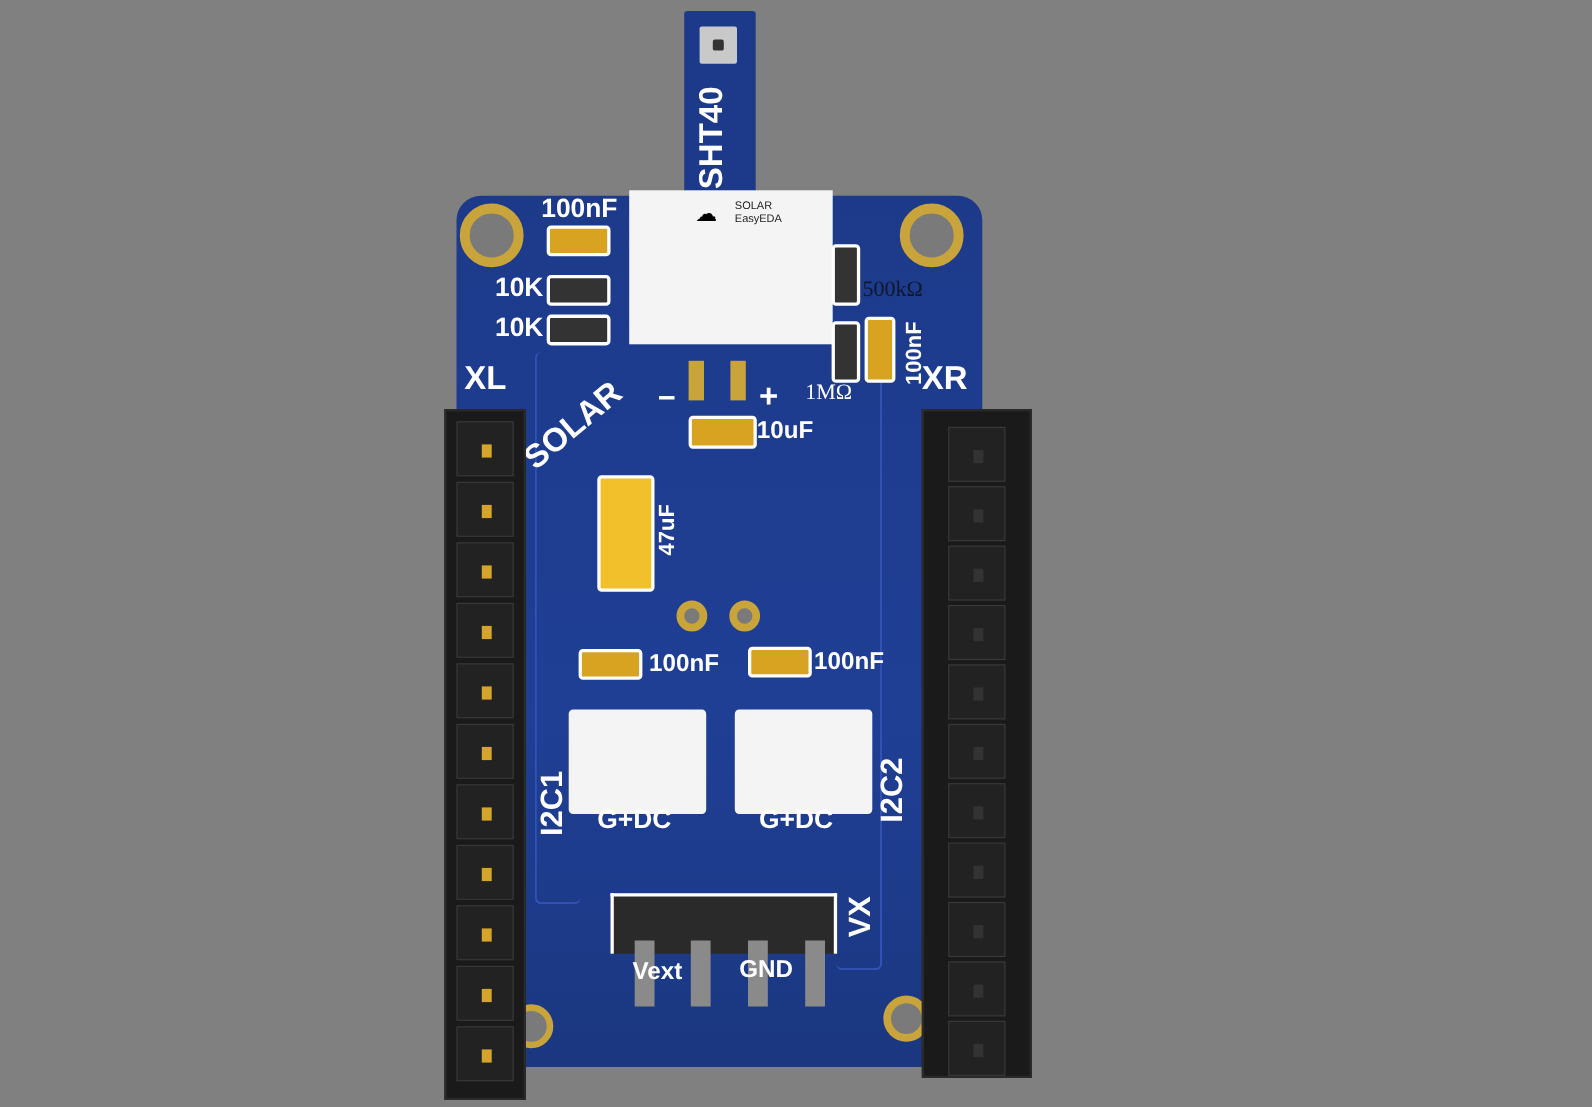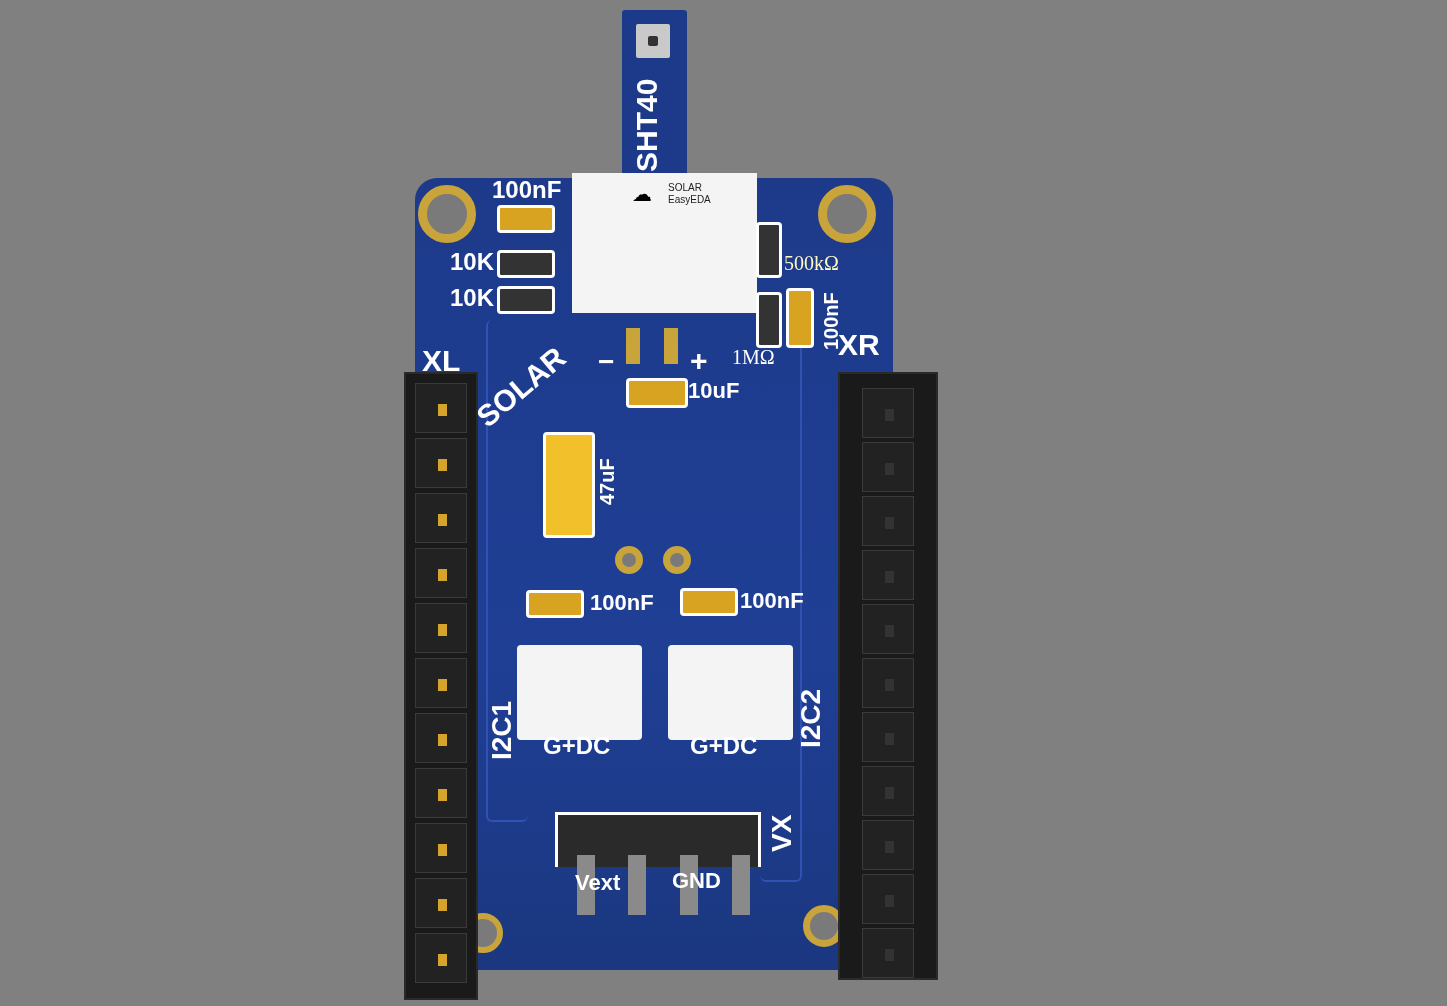--- a/index.html
+++ b/index.html
@@ -53,21 +53,21 @@
 </div>
 <div class="abs gold" style="left:626px;top:328px;width:14px;height:36px;"></div>
 <div class="abs gold" style="left:664px;top:328px;width:14px;height:36px;"></div>
 <div class="abs slk" style="left:492px;top:400px;font-size:30px;transform:rotate(-40deg);transform-origin:left bottom;">SOLAR</div>
 <div class="abs slk" style="left:598px;top:346px;font-size:28px;">−</div>
 <div class="abs slk" style="left:690px;top:344px;font-size:30px;">+</div>
 <div class="abs cap" style="left:626px;top:378px;width:56px;height:24px;"></div>
 <div class="abs slk" style="left:688px;top:378px;font-size:22px;">10uF</div>
 
 <div class="abs res" style="left:756px;top:222px;width:20px;height:50px;"></div>
-<div class="abs" style="left:784px;top:252px;font-size:20px;color:#fef9c3;font-family:'Liberation Serif',serif;">500kΩ</div>
+<div class="abs" style="left:784px;top:252px;font-size:20px;color:#0f172a;font-family:'Liberation Serif',serif;">500kΩ</div>
 <div class="abs res" style="left:756px;top:292px;width:20px;height:50px;"></div>
 <div class="abs" style="left:732px;top:346px;font-size:20px;color:#fff;font-family:'Liberation Serif',serif;">1MΩ</div>
 <div class="abs cap" style="left:786px;top:288px;width:22px;height:54px;"></div>
 <div class="abs slk" style="left:820px;top:350px;font-size:20px;transform:rotate(-90deg);transform-origin:left top;">100nF</div>
 
 <div class="abs" style="left:543px;top:432px;width:46px;height:100px;background:#f2c02a;border:3px solid #fff;border-radius:4px;"></div>
 <div class="abs slk" style="left:596px;top:505px;font-size:20px;transform:rotate(-90deg);transform-origin:left top;">47uF</div>
 
 <div class="abs hole" style="left:615px;top:546px;width:14px;height:14px;border-width:7px;"></div>
 <div class="abs hole" style="left:663px;top:546px;width:14px;height:14px;border-width:7px;"></div>
@@ -86,21 +86,21 @@
 
 <div class="abs" style="left:555px;top:812px;width:200px;height:52px;background:#2a2a2a;border:3px solid #fff;border-bottom:none;"></div>
 <div class="abs" style="left:577px;top:855px;width:18px;height:60px;background:#8a8a8a;"></div>
 <div class="abs" style="left:628px;top:855px;width:18px;height:60px;background:#8a8a8a;"></div>
 <div class="abs" style="left:680px;top:855px;width:18px;height:60px;background:#8a8a8a;"></div>
 <div class="abs" style="left:732px;top:855px;width:18px;height:60px;background:#8a8a8a;"></div>
 <div class="abs slk" style="left:575px;top:870px;font-size:22px;">Vext</div>
 <div class="abs slk" style="left:672px;top:868px;font-size:22px;">GND</div>
 <div class="abs slk" style="left:766px;top:852px;font-size:28px;transform:rotate(-90deg);transform-origin:left top;">VX</div>
 
-<div class="abs slk" style="left:422px;top:328px;font-size:30px;margin-top:16px;">XL</div>
+<div class="abs slk" style="left:422px;top:328px;font-size:30px;">XL</div>
 <div class="abs header" style="left:404px;top:372px;width:70px;height:624px;">
   <div class="pin-cell" style="margin:9px auto 0;">
       <div class="pad"></div>
     </div>
   <div class="pin-cell" style="margin:5px auto 0;">
       <div class="pad"></div>
     </div>
   <div class="pin-cell" style="margin:5px auto 0;">
       <div class="pad"></div>
     </div>

